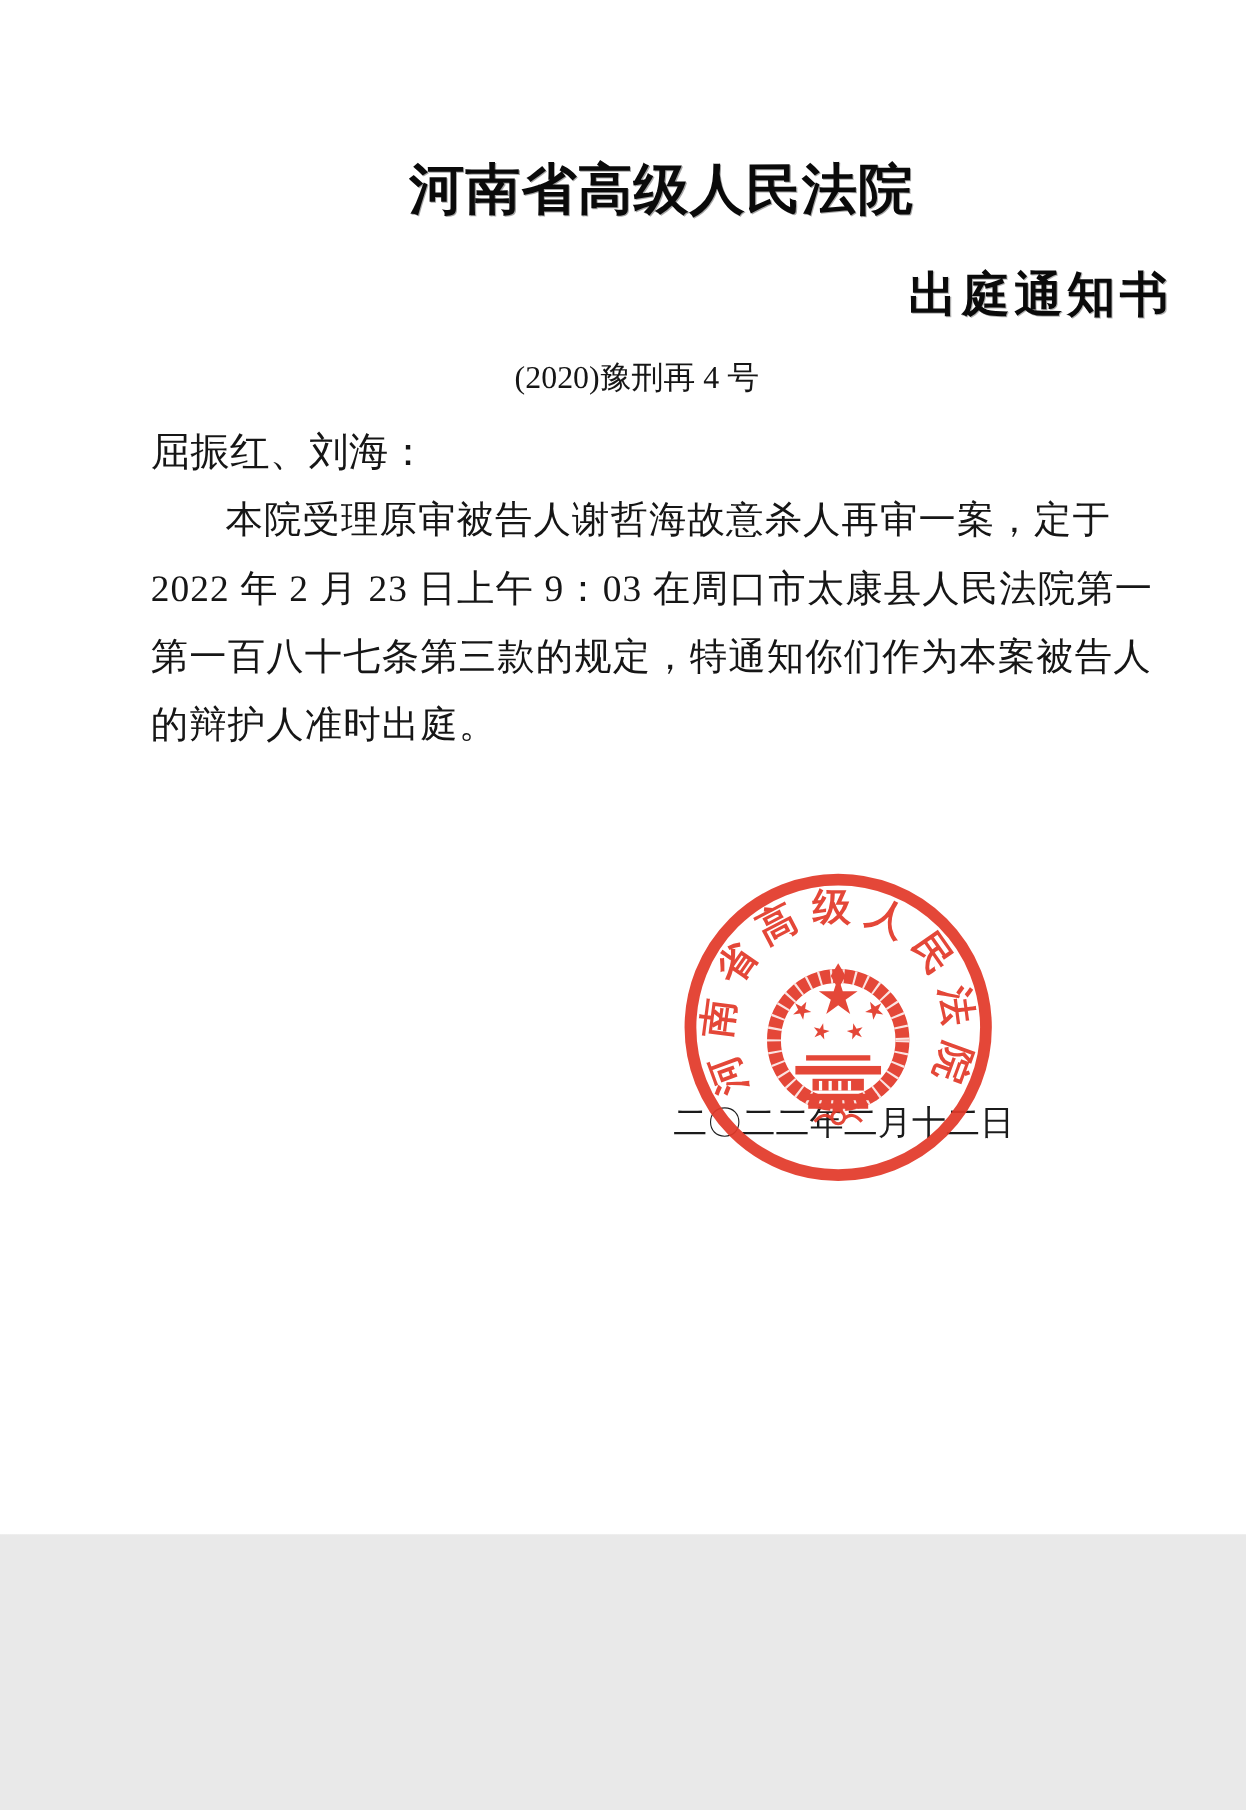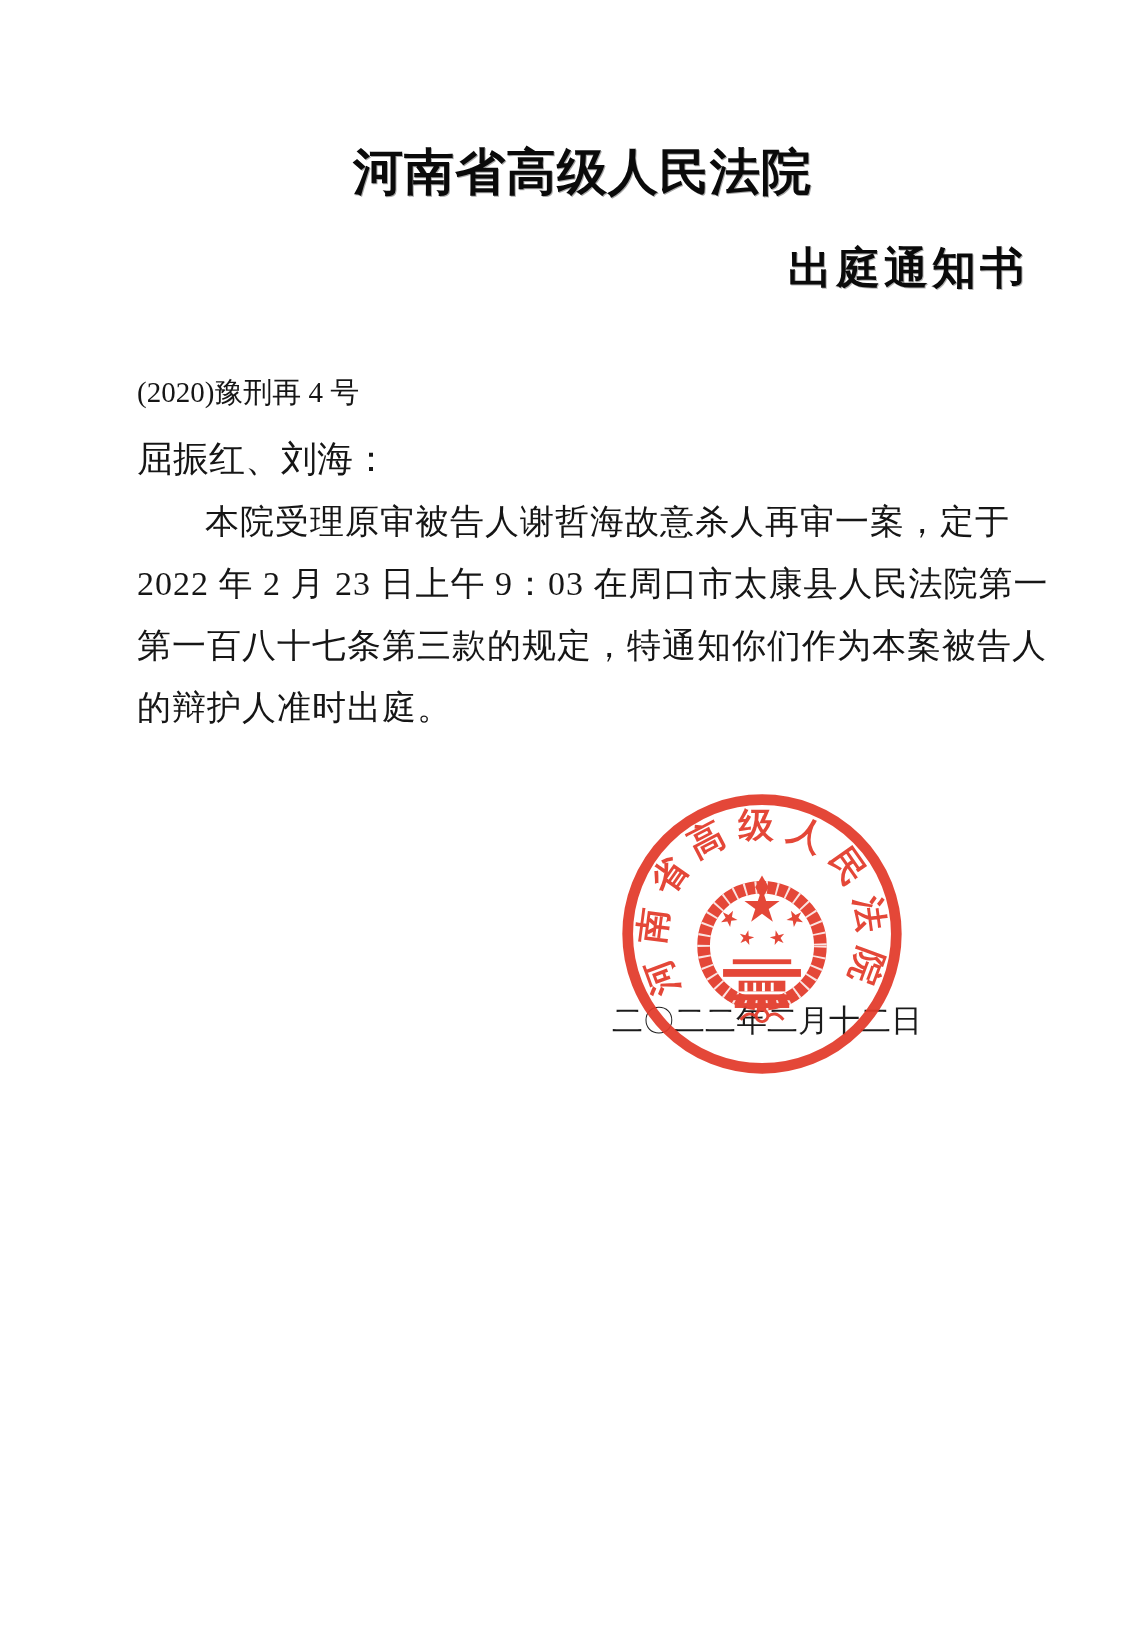--- a/index.html
+++ b/index.html
@@ -3,28 +3,28 @@
 <meta charset="utf-8">
 <style>
   :root{
     --seal-color:#e23a2a;
     --ink:#161616;
   }
   html,body{margin:0;padding:0;background:#e9e9e9;}
   .page{
     position:relative;
     width:1133px;
-    height:1645px;
+    height:1395px;
     margin:0 auto;
     background:radial-gradient(130% 105% at 50% 42%, #ffffff 72%, #f6f6f5 100%);
     font-family:"Liberation Serif","DejaVu Serif",serif;
     color:var(--ink);
     overflow:hidden;
     box-sizing:border-box;
-    padding:0 105px 0 137px;
+    padding:0 67px 0 137px;
   }
   .court-name{
     margin:0;
     padding-top:142px;
     text-align:center;
     font-size:50px;
     font-weight:bold;
     letter-spacing:1px;
     line-height:60px;
     color:#0a0a0a;
@@ -34,22 +34,22 @@
     margin:40px 0 0 0;
     text-align:right;
     font-size:44px;
     font-weight:bold;
     letter-spacing:4px;
     line-height:53px;
     color:#0a0a0a;
     text-shadow:1px 1px 0 rgba(0,0,0,0.3);
   }
   .case-no{
-    margin-top:80px;
-    text-align:left;
+    margin-top:32px;
+    text-align:center;
     padding-right:45px;
     font-size:29px;
     line-height:34px;
   }
   .addressee{
     margin-top:28px;
     font-size:36px;
     line-height:44px;
   }
   .body-text{

